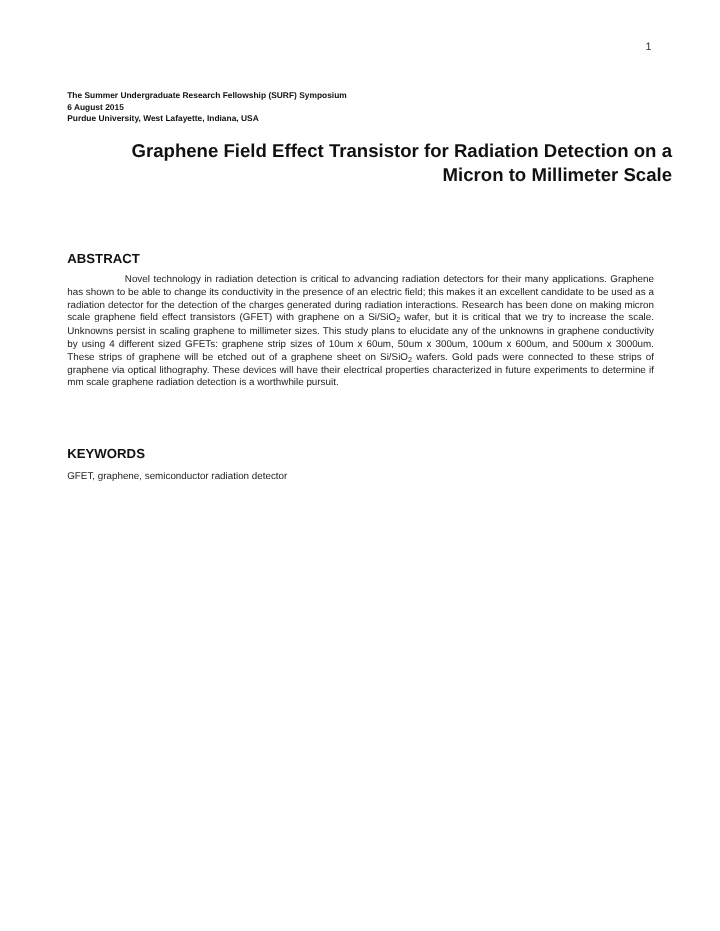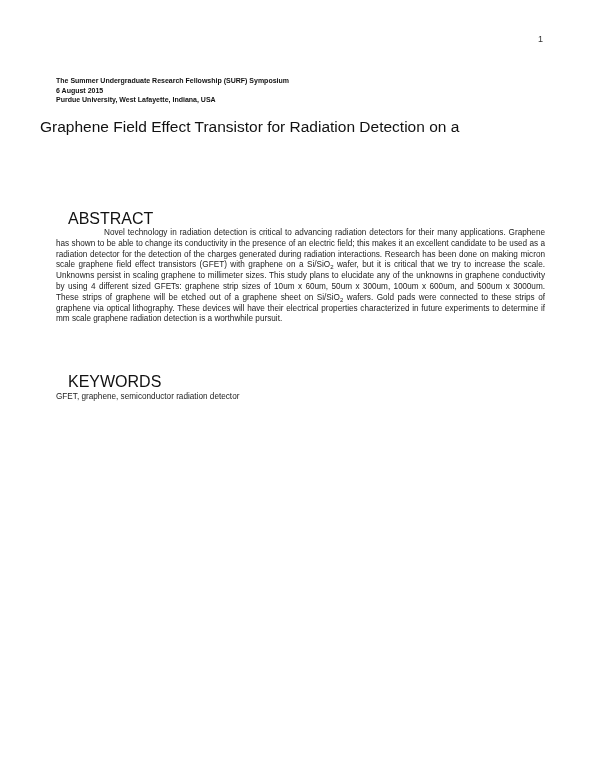--- a/index.html
+++ b/index.html
@@ -29,41 +29,41 @@
       font-size: 7px;
       font-weight: bold;
       line-height: 9.5px;
       color: #111;
     }
     .title {
       position: absolute;
       left: 40px;
       width: 520px;
       top: 117px;
-      text-align: left;
+      text-align: right;
       font-size: 15.5px;
-      font-weight: normal;
+      font-weight: bold;
       line-height: 19.5px;
       color: #111;
     }
     .authors {
       position: absolute;
       left: 40px;
       width: 520px;
       top: 158px;
       text-align: center;
       font-size: 9px;
       line-height: 12px;
       color: #222;
     }
     .section-heading {
       position: absolute;
-      left: 68px;
-      font-size: 16px;
-      font-weight: normal;
+      left: 56px;
+      font-size: 11px;
+      font-weight: bold;
       color: #111;
     }
     .abstract-heading { top: 210px; }
     .keywords-heading { top: 373px; text-align: right; }
     .abstract-body {
       position: absolute;
       left: 56px;
       width: 489px;
       top: 228px;
       font-size: 8.2px;
@@ -88,20 +88,21 @@
 <div class="page-number">1</div>
 
 <div class="header-block">
   <div>The Summer Undergraduate Research Fellowship (SURF) Symposium</div>
   <div>6 August 2015</div>
   <div>Purdue University, West Lafayette, Indiana, USA</div>
 </div>
 
 <div class="title">
   <div>Graphene Field Effect Transistor for Radiation Detection on a</div>
+  <div>Micron to Millimeter Scale</div>
 </div>
 
 <div class="authors">
 </div>
 
 <div class="section-heading abstract-heading">ABSTRACT</div>
 
 <p class="abstract-body"><span>Novel technology in radiation detection is critical to advancing radiation detectors for their many applications. Graphene has shown to be able to change its conductivity in the presence of an electric field; this makes it an excellent candidate to be used as a radiation detector for the detection of the charges generated during radiation interactions. Research has been done on making micron scale graphene field effect transistors (GFET) with graphene on a Si/SiO</span><sub>2</sub><span> wafer, but it is critical that we try to increase the scale. Unknowns persist in scaling graphene to millimeter sizes. This study plans to elucidate any of the unknowns in graphene conductivity by using 4 different sized GFETs: graphene strip sizes of 10um x 60um, 50um x 300um, 100um x 600um, and 500um x 3000um. These strips of graphene will be etched out of a graphene sheet on Si/SiO</span><sub>2</sub><span> wafers. Gold pads were connected to these strips of graphene via optical lithography. These devices will have their electrical properties characterized in future experiments to determine if mm scale graphene radiation detection is a worthwhile pursuit.</span></p>
 
 <div class="section-heading keywords-heading">KEYWORDS</div>

